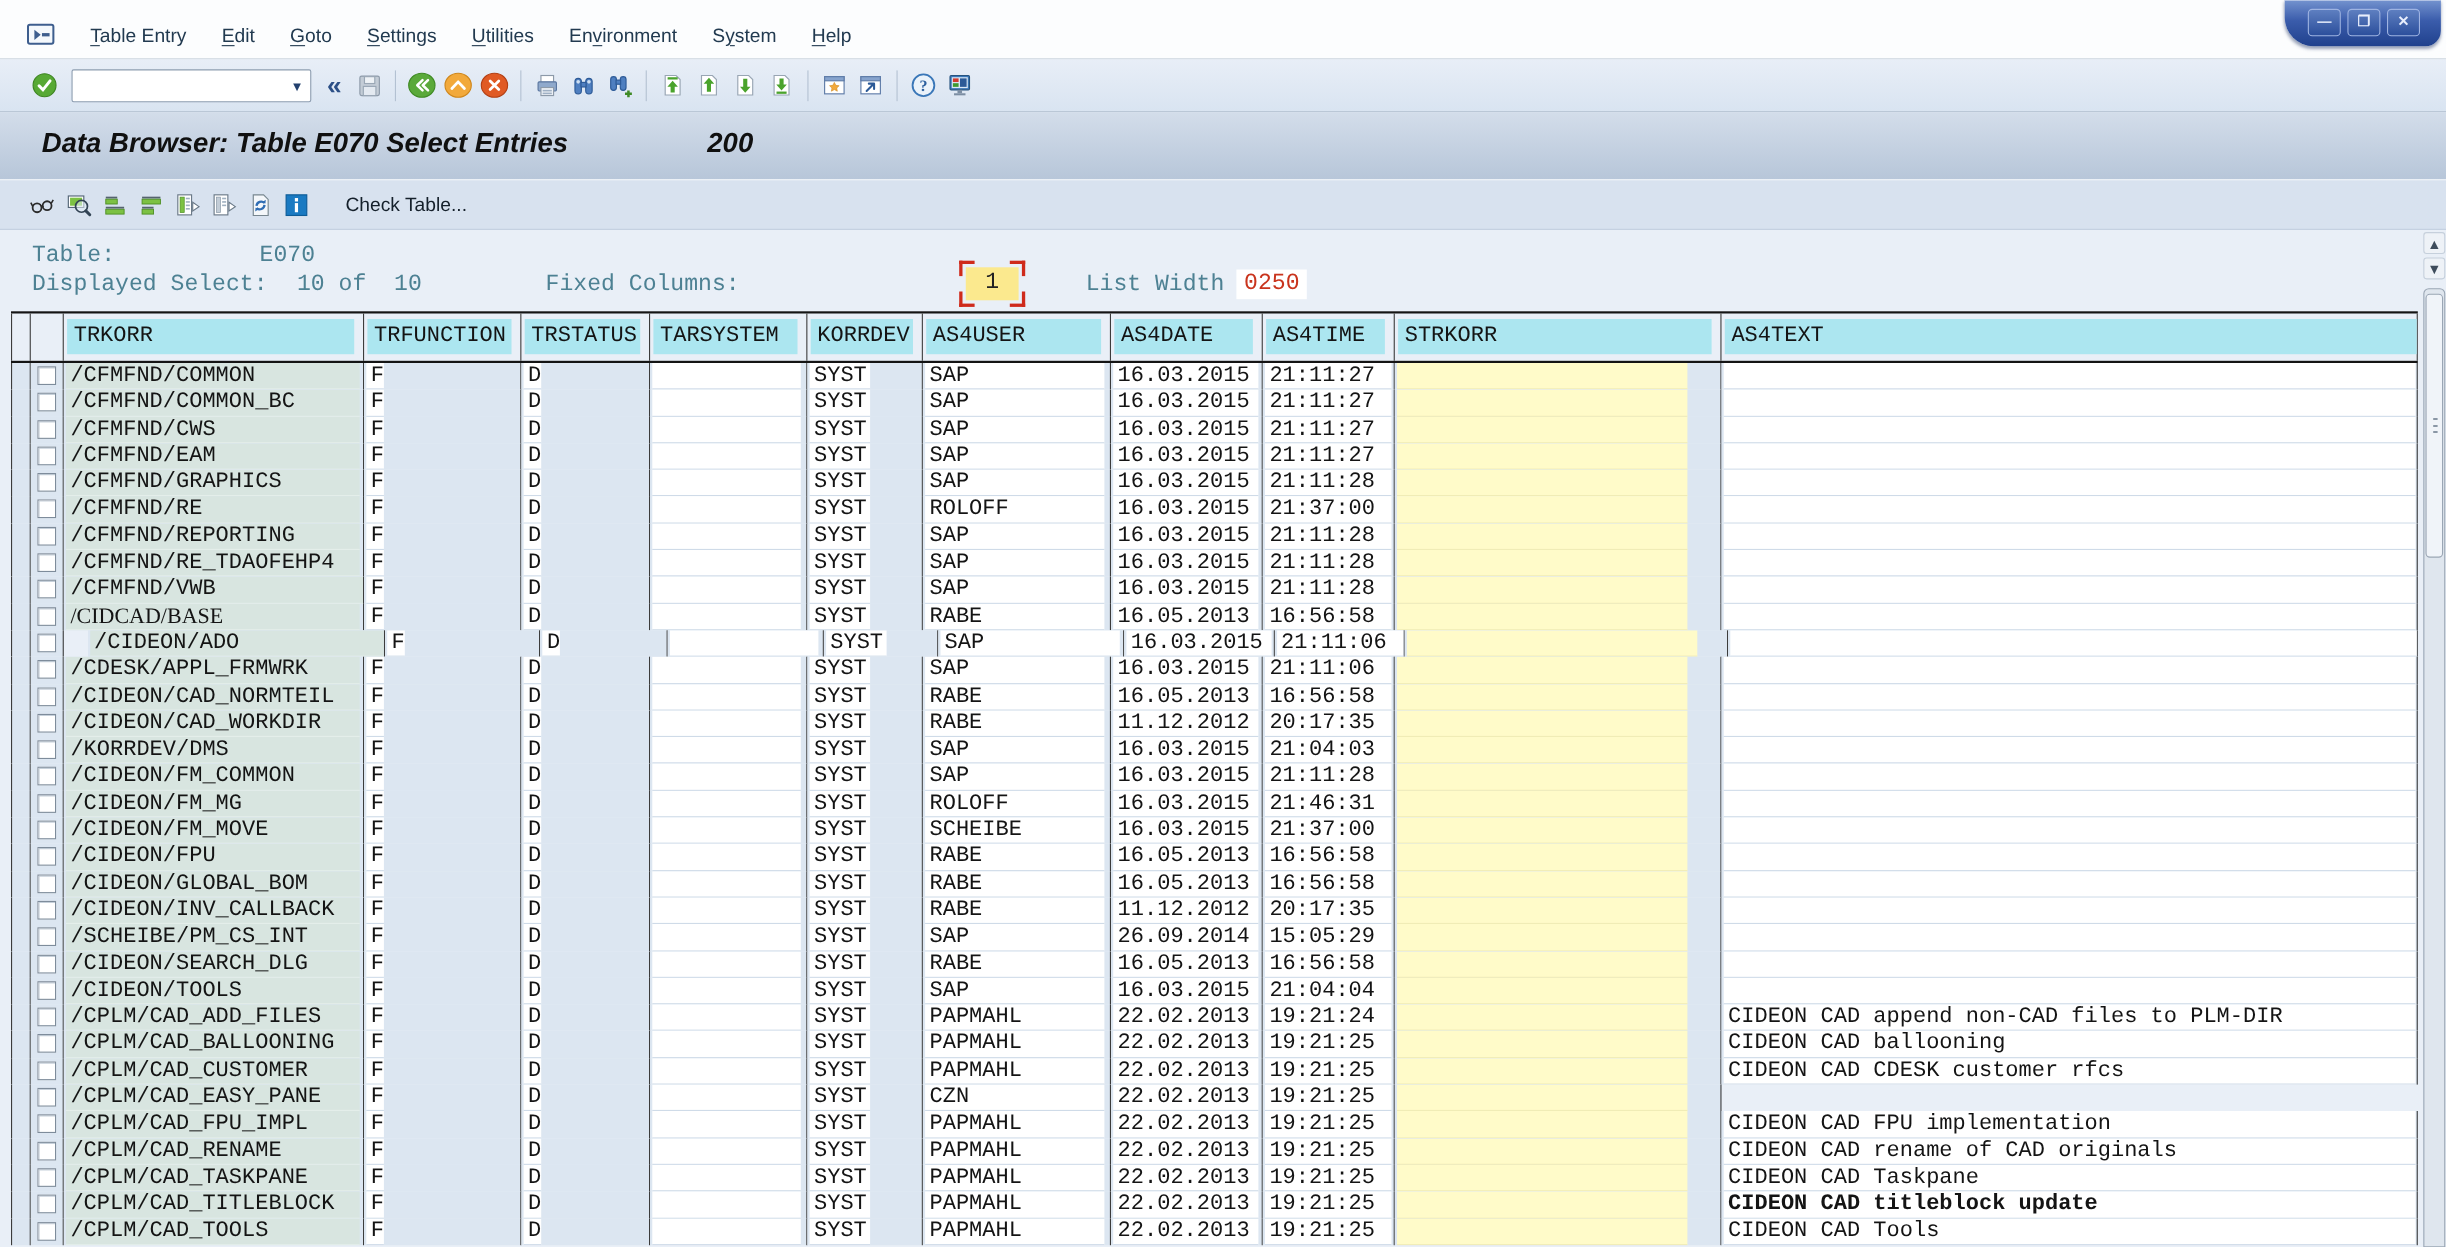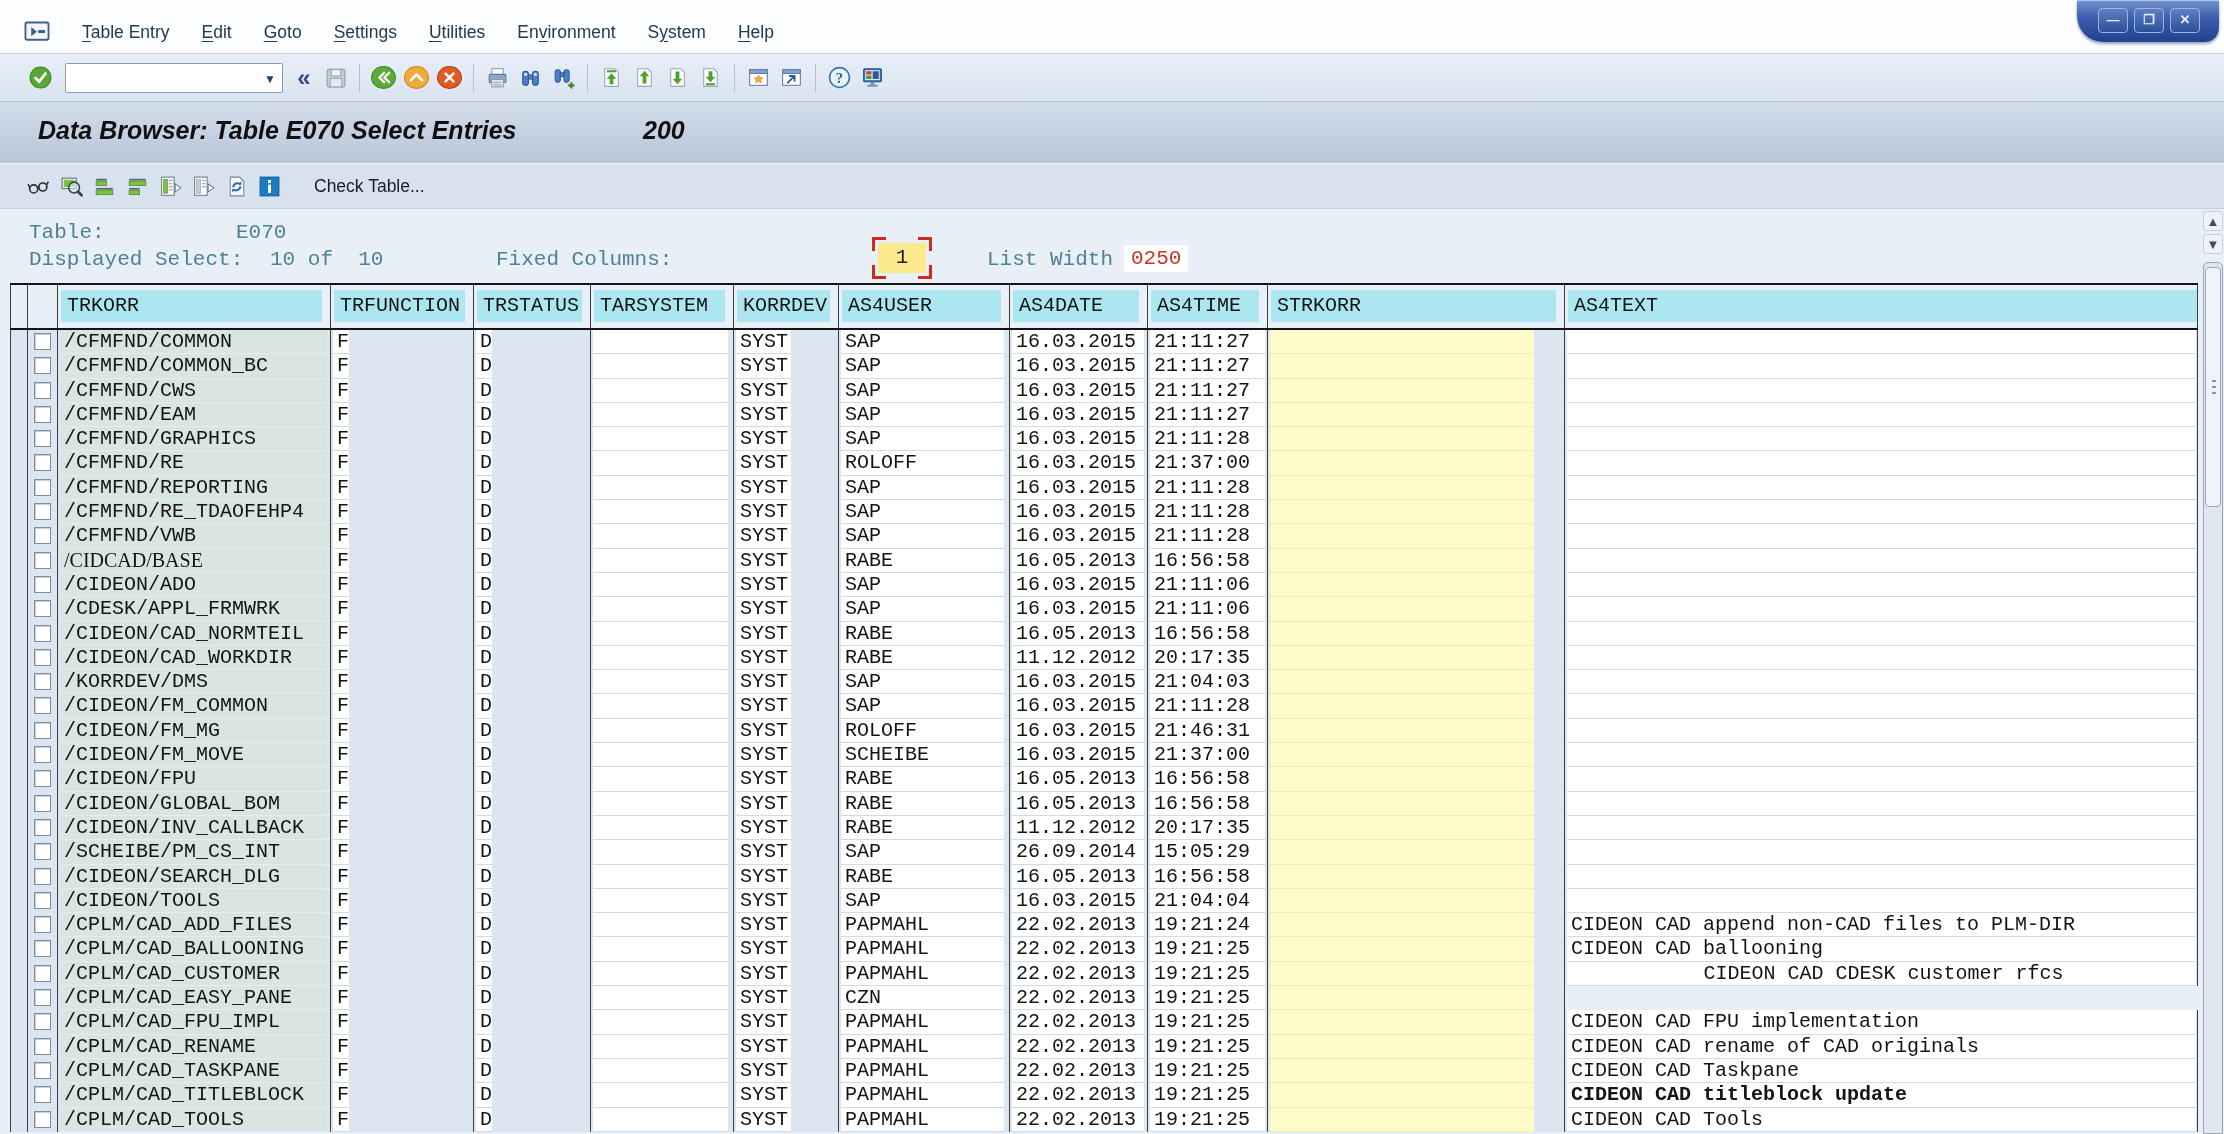--- a/index.html
+++ b/index.html
@@ -782,21 +782,21 @@
         </div>
         <div class="cell" style="width: 633px;">
           <span class="strip" style="width: 629px;"></span>
         </div>
       </div>
       <div class="row">
         <div class="cell first" style="width: 18px;"></div>
         <div class="cell" style="width: 30px;">
           <span class="checkbox"></span>
         </div>
-        <div class="cell" style="width: 273px;">
+        <div class="cell" style="width: 273px; margin-left: 22px;">
           <span class="strip teal" style="width: 267px;">/CIDEON/ADO</span>
         </div>
         <div class="cell" style="width: 143px;">
           <span class="strip" style="width: 16px;">F</span>
         </div>
         <div class="cell" style="width: 117px;">
           <span class="strip" style="width: 16px;">D</span>
         </div>
         <div class="cell" style="width: 143px;">
           <span class="strip" style="width: 135px;"></span>
@@ -1385,21 +1385,21 @@
         </div>
         <div class="cell" style="width: 138px;">
           <span class="strip" style="width: 132px;">22.02.2013</span>
         </div>
         <div class="cell" style="width: 120px;">
           <span class="strip" style="width: 115px;">19:21:25</span>
         </div>
         <div class="cell" style="width: 297px;">
           <span class="strip yellow" style="width: 264px;"></span>
         </div>
-        <div class="cell" style="width: 633px; text-align: center;">
+        <div class="cell" style="width: 633px;">
           <span class="strip" style="width: 629px;">CIDEON CAD CDESK customer rfcs</span>
         </div>
       </div>
       <div class="row">
         <div class="cell first" style="width: 18px;"></div>
         <div class="cell" style="width: 30px;">
           <span class="checkbox"></span>
         </div>
         <div class="cell" style="width: 273px;">
           <span class="strip teal" style="width: 267px;">/CPLM/CAD_EASY_PANE</span>

